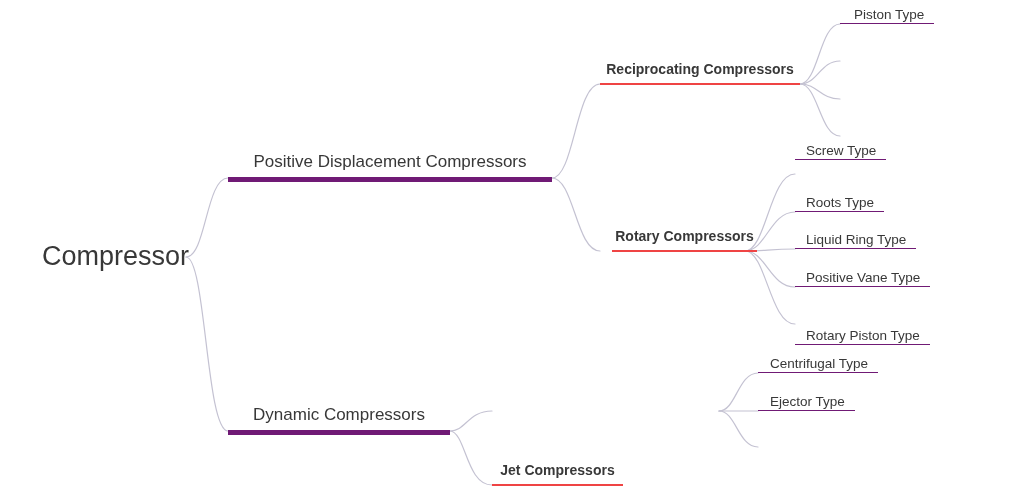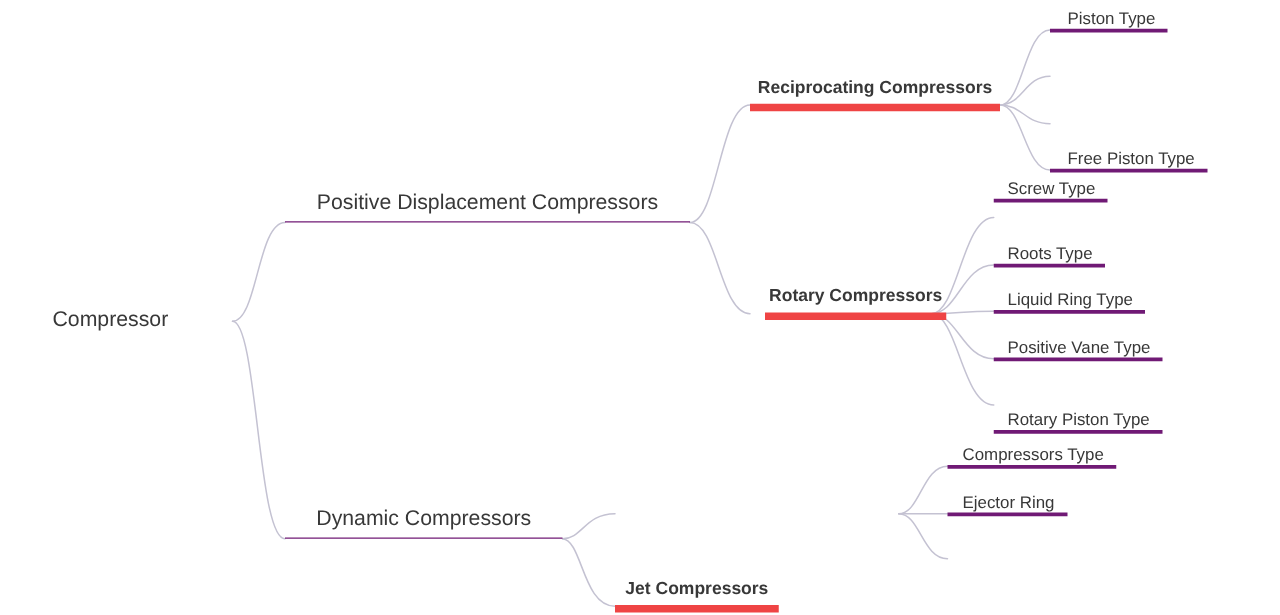--- a/index.html
+++ b/index.html
@@ -14,44 +14,44 @@
   .wires path{fill:none;stroke:#c4c2d2;stroke-width:1.2;stroke-linecap:round;}
   .node{
     position:absolute;
     color:#383838;
     white-space:nowrap;
     box-sizing:border-box;
     cursor:default;
   }
   .n-root{
     left:42px;top:243px;
-    font-size:17px;line-height:26px;
+    font-size:27px;line-height:26px;
   }
   .n-l2{
     font-size:17px;line-height:20px;
     padding-bottom:5px;
     text-align:center;
-    border-bottom:1px solid #701a75;
+    border-bottom:5px solid #701a75;
   }
   .n-pdc{left:228px;top:152px;width:324px;}
   .n-dyn{left:228px;top:405px;width:222px;}
   .n-l3{
     font-size:14px;font-weight:600;line-height:17px;
     padding-bottom:5px;
     text-align:center;
-    border-bottom:6px solid #ef4444;
+    border-bottom:2px solid #ef4444;
   }
   .n-recip{left:600px;top:61px;width:200px;}
   .n-rotary{left:612px;top:228px;width:145px;}
   .n-turbo{left:492px;top:388px;width:227px;}
   .n-jet{left:492px;top:462px;width:131px;}
   .n-leaf{
     font-size:13.5px;line-height:17px;
     padding:0 10px 0 12px;
-    border-bottom:3px solid #701a75;
+    border-bottom:1px solid #701a75;
   }
   
   .n-piston{left:840px;top:6px;padding-left:14px;}
   .n-diaphragm{left:840px;top:43px;padding-left:14px;}
   .n-swash{left:840px;top:81px;padding-left:14px;}
   .n-freepiston{left:840px;top:118px;padding-left:14px;}
   
   .n-screw{left:795px;top:142px;padding-left:11px;}
   .n-roots{left:795px;top:194px;padding-left:11px;}
   .n-liquidring{left:795px;top:231px;padding-left:11px;}
@@ -97,24 +97,23 @@
   <div class="node n-root">Compressor</div>
 
   <div class="node n-l2 n-pdc">Positive Displacement Compressors</div>
   <div class="node n-l2 n-dyn">Dynamic Compressors</div>
 
   <div class="node n-l3 n-recip">Reciprocating Compressors</div>
   <div class="node n-l3 n-rotary">Rotary Compressors</div>
   <div class="node n-l3 n-jet">Jet Compressors</div>
 
   <div class="node n-leaf n-piston">Piston Type</div>
-  <div class="node n-leaf n-freepiston">Free Piston Type</div>
 
   <div class="node n-leaf n-screw">Screw Type</div>
   <div class="node n-leaf n-roots">Roots Type</div>
   <div class="node n-leaf n-liquidring">Liquid Ring Type</div>
   <div class="node n-leaf n-slidingvane">Positive Vane Type</div>
   <div class="node n-leaf n-rotarypiston">Rotary Piston Type</div>
 
-  <div class="node n-leaf n-centrifugal">Compressors Type</div>
-  <div class="node n-leaf n-ejector">Ejector Ring</div>
+  <div class="node n-leaf n-centrifugal">Centrifugal Type</div>
+  <div class="node n-leaf n-ejector">Ejector Type</div>
 
 </div>
 
 </body></html>

